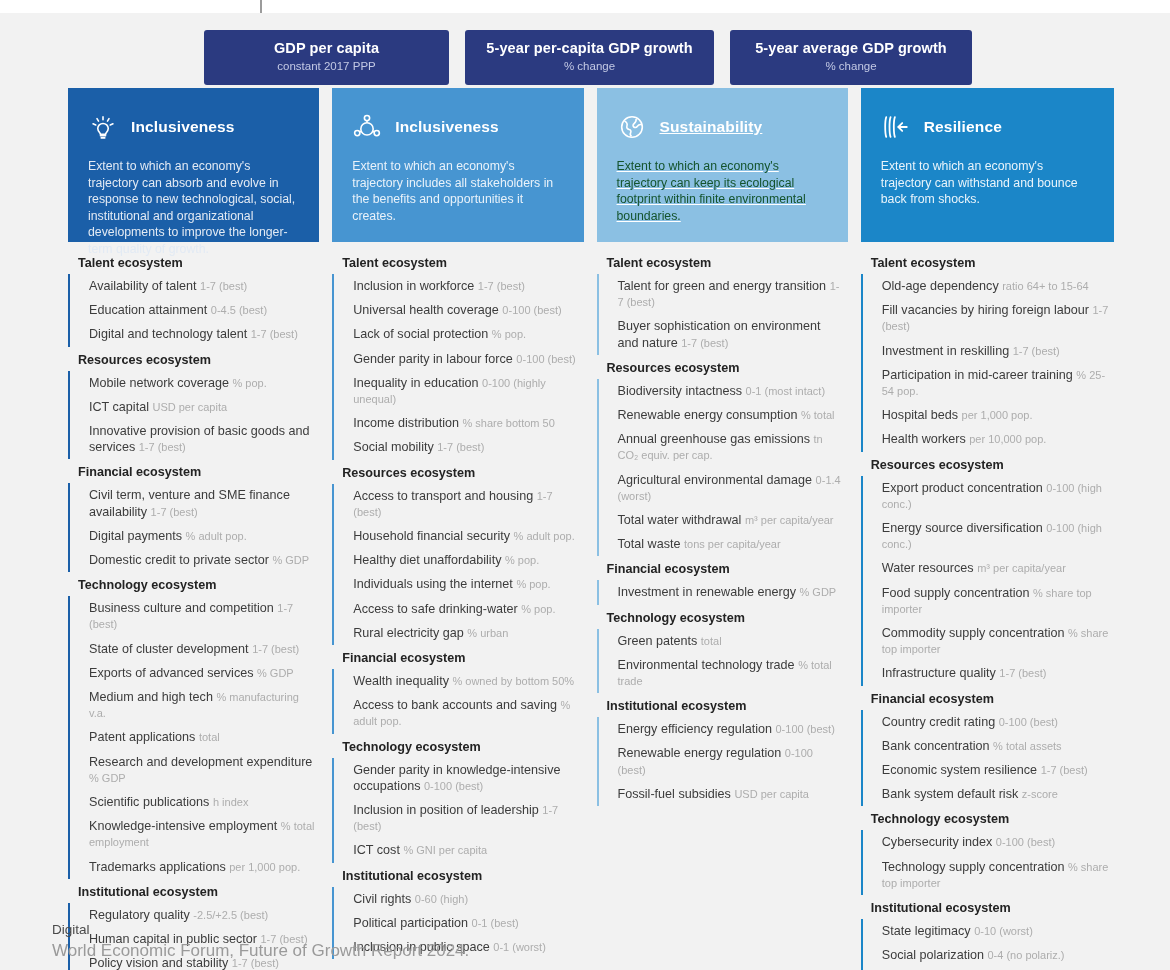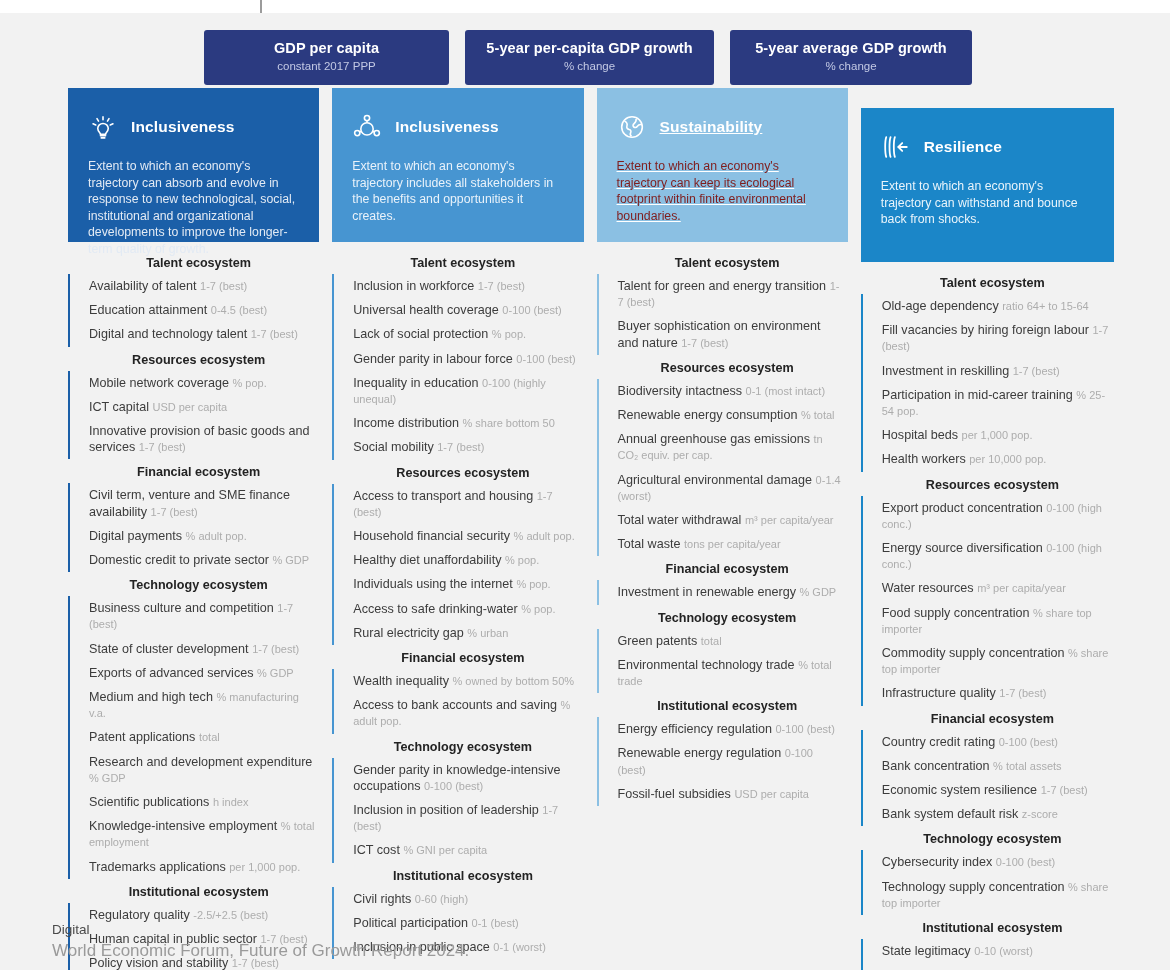--- a/index.html
+++ b/index.html
@@ -101,37 +101,36 @@
     font-size: 12.3px;
     line-height: 16.6px;
     color: #e2eaf4;
     max-width: 215px;
   }
 
   .col.c0 .col-head { background: #1b5fa8; }
   .col.c1 .col-head { background: #4795d1; }
   .col.c1 .col-desc { color: #e9f2fa; }
   .col.c2 .col-head { background: #8bc0e3; text-decoration: underline; }
-  .col.c2 .col-desc { color: #7f1d1d; }
-  .col.c3 .col-head { background: #1b86c8; margin-top: 20px; }
+  .col.c2 .col-desc { color: #14532d; }
+  .col.c3 .col-head { background: #1b86c8; }
   .col.c3 .col-desc { color: #e9f4fb; }
 
   
   .col-body {
     padding-top: 8px;
     padding-left: 0;
   }
   .group { }
   .group-title {
     font-size: 12.6px;
     font-weight: bold;
     color: #232323;
     padding: 5px 0 3px 10px;
     line-height: 16px;
-    text-align: center;
   }
   .item {
     position: relative;
     padding: 4px 4px 4px 21px;
     font-size: 12.6px;
     line-height: 16.2px;
     color: #3c3c3c;
   }
   .item::before {
     content: "";

